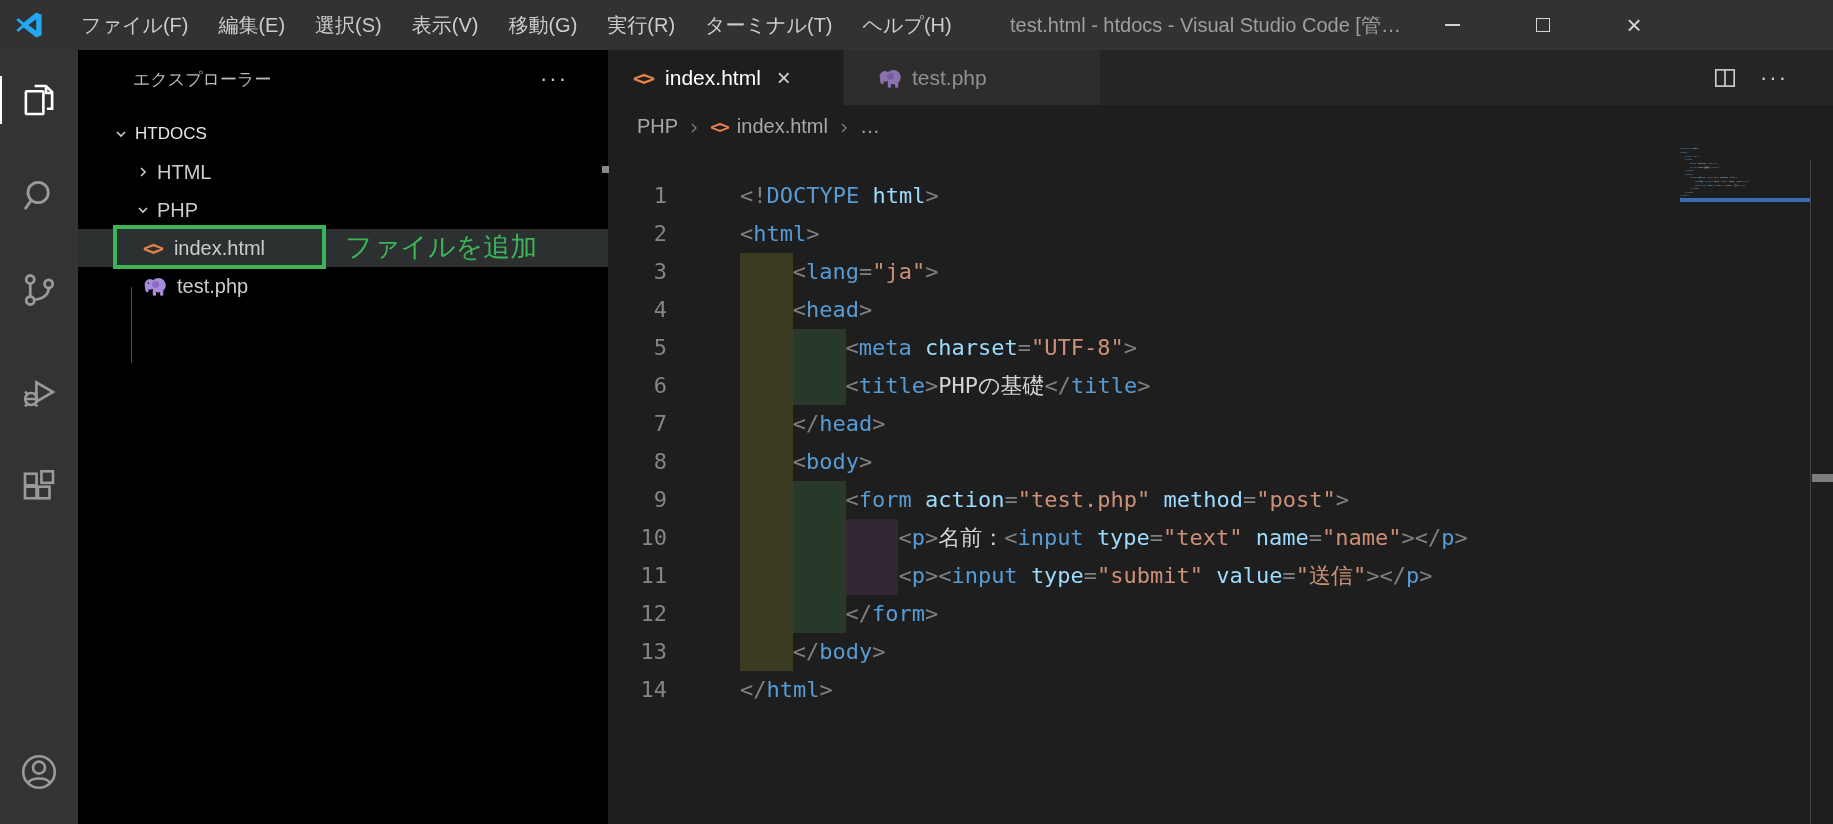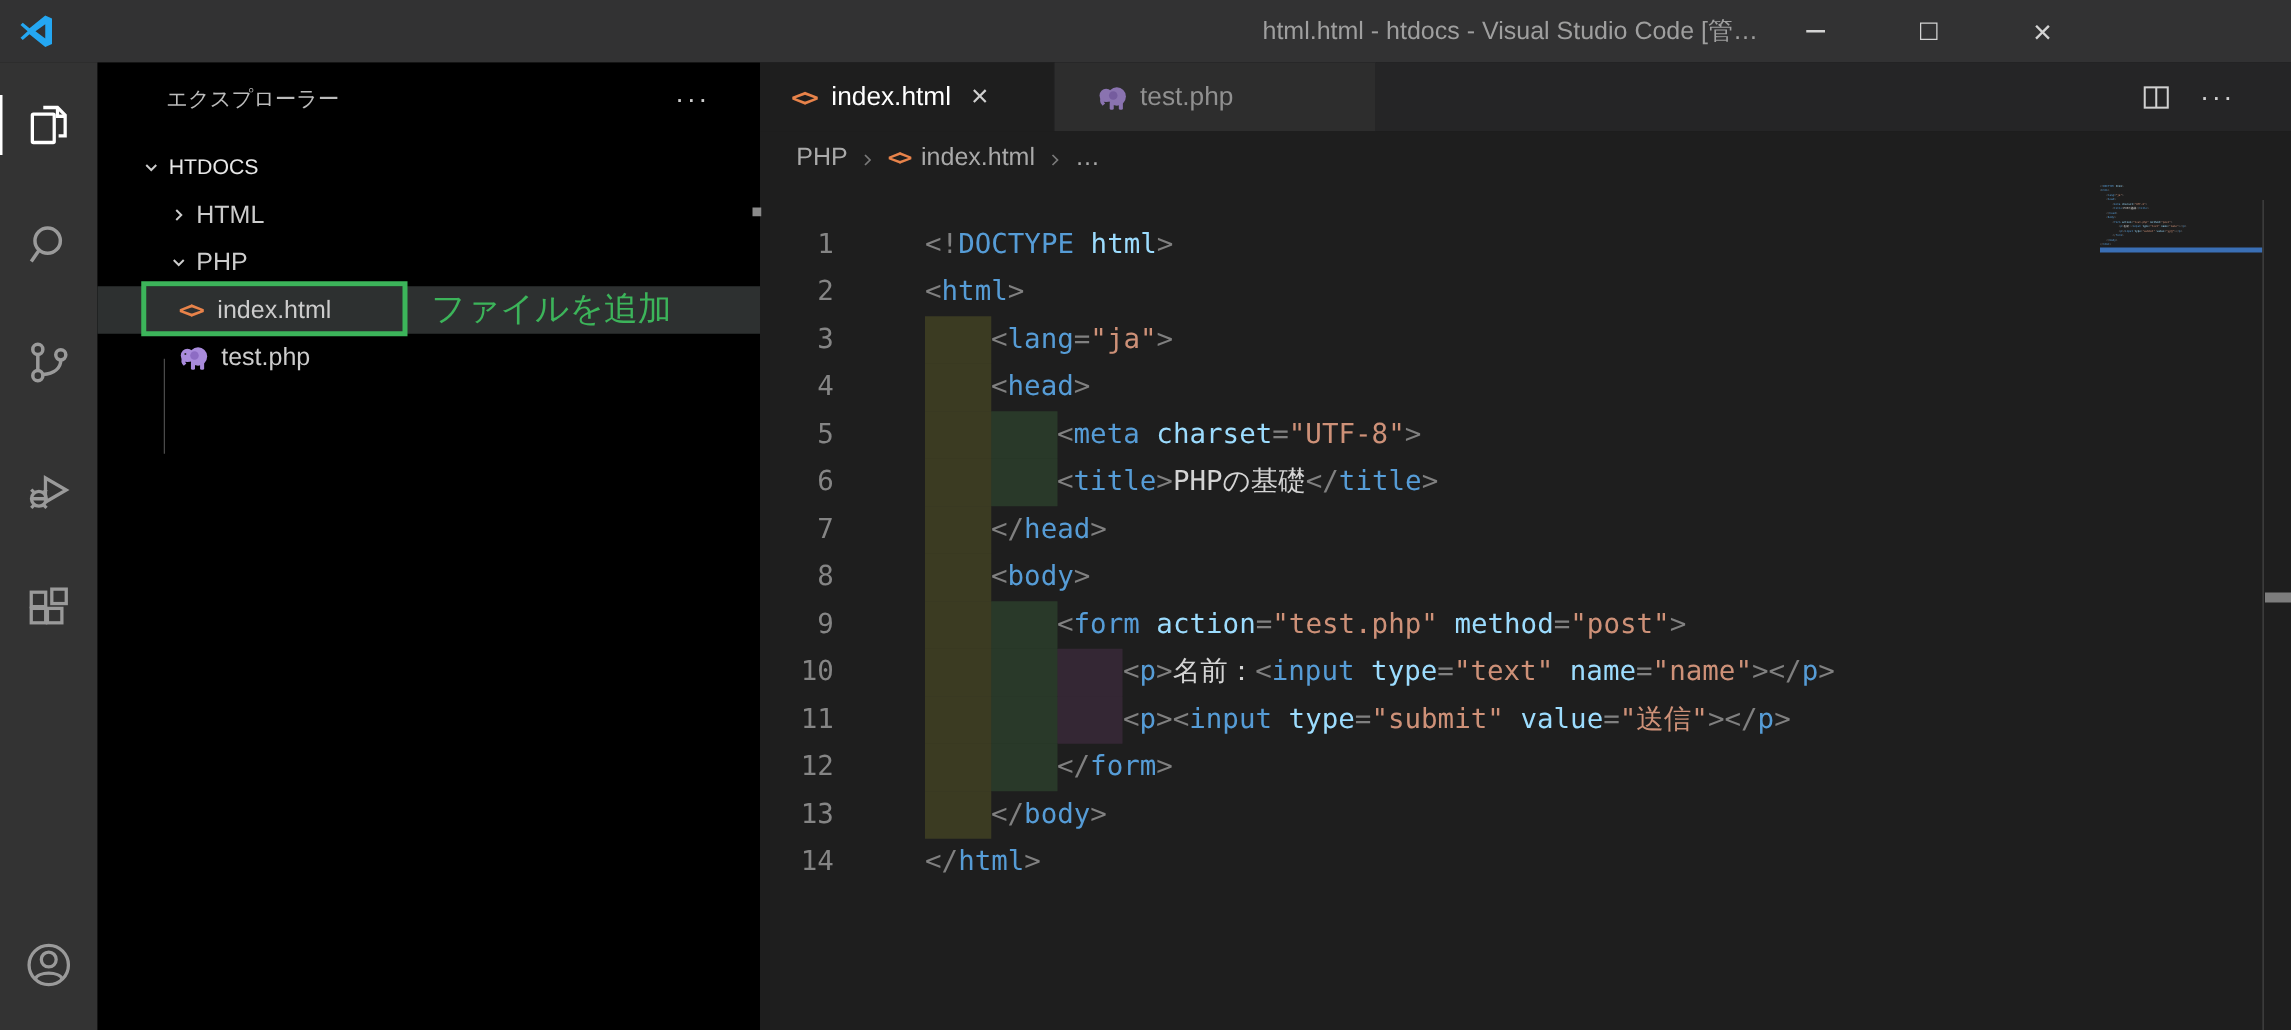--- a/index.html
+++ b/index.html
@@ -96,21 +96,31 @@
   .edge-thumb { position:absolute; left:1812px; top:474px; width:21px; height:8px; background:#7d7d7d; }
   .tiny-mark { position:absolute; left:602px; top:166px; width:7px; height:7px; background:#8a8a8a; }
 </style>
 </head>
 <body>
 
 <div class="titlebar">
   <svg class="vscode-logo" viewBox="0 0 100 100">
     <path fill="#24a7f2" d="M74 8 L92 16 V84 L74 92 L32 58 L14 73 L8 67 L27 50 L8 33 L14 27 L32 42 Z M74 31 L48 50 L74 69 Z"></path>
   </svg>
-  <span class="win-title">html.html - htdocs - Visual Studio Code [管…</span>
+  <div class="menubar">
+    <span class="menu-item">ファイル(F)</span>
+    <span class="menu-item">編集(E)</span>
+    <span class="menu-item">選択(S)</span>
+    <span class="menu-item">表示(V)</span>
+    <span class="menu-item">移動(G)</span>
+    <span class="menu-item">実行(R)</span>
+    <span class="menu-item">ターミナル(T)</span>
+    <span class="menu-item">ヘルプ(H)</span>
+  </div>
+  <span class="win-title">test.html - htdocs - Visual Studio Code [管…</span>
   <div class="win-controls">
     <div class="win-btn">
         <span class="min-glyph"></span>
       </div>
     <div class="win-btn">
         <span class="max-glyph"></span>
       </div>
     <div class="win-btn">
         <span class="close-glyph">×</span>
       </div>

